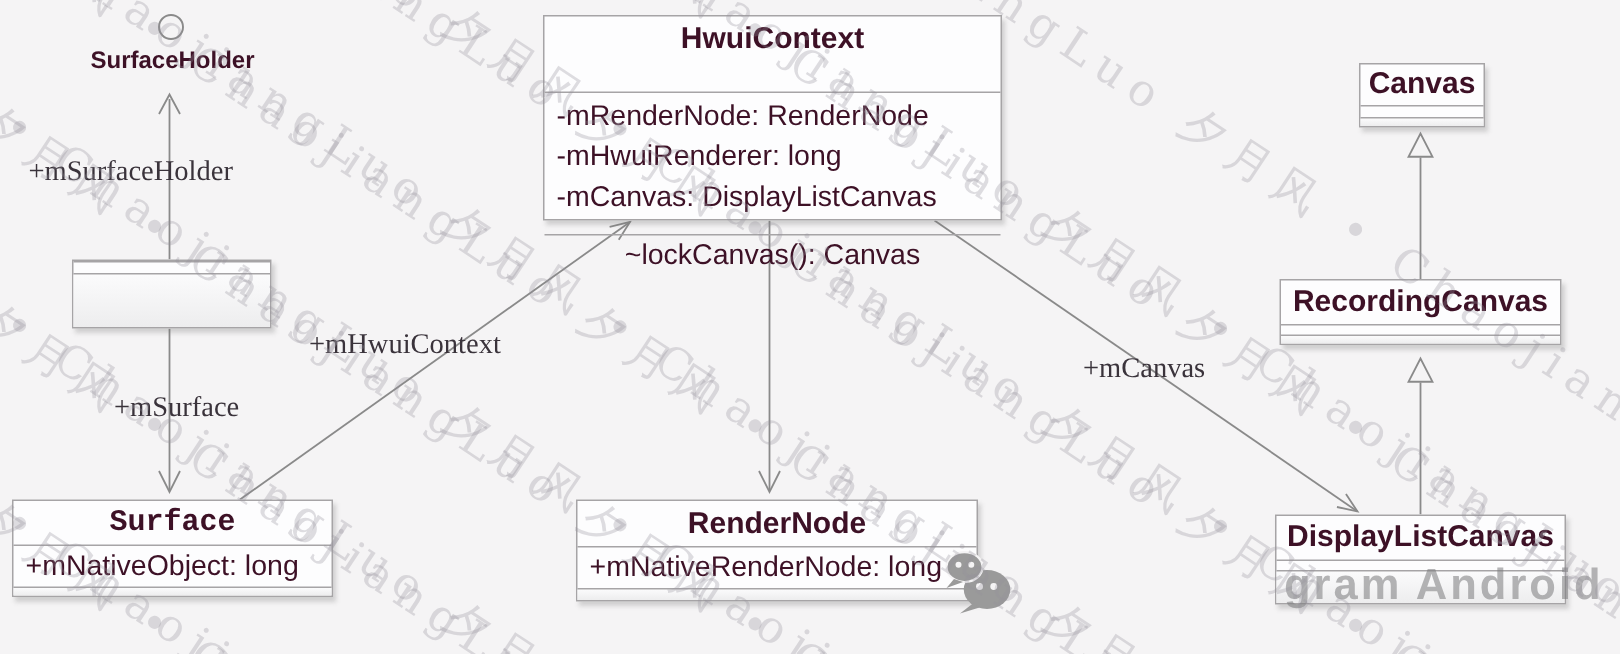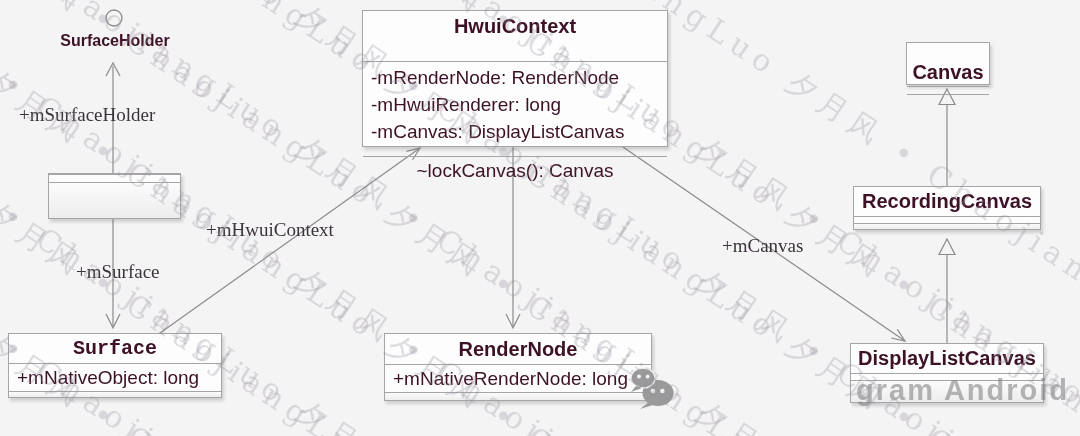--- a/index.html
+++ b/index.html
@@ -113,21 +113,21 @@
 
   <div class="uml" style="left:384px;top:333px;width:268px;height:68px;">
     <div class="t" style="height:30px;">RenderNode</div>
     <div class="c">
       <div class="m">+mNativeRenderNode: long</div>
     </div>
     <div class="c fill shade"></div>
   </div>
 
   <div class="uml" style="left:906px;top:42px;width:84px;height:43px;">
-    <div class="t" style="height:27px;margin-top:16px;">Canvas</div>
+    <div class="t" style="height:27px;">Canvas</div>
     <div class="c" style="height:8px;"></div>
     <div class="c fill shade"></div>
   </div>
 
   <div class="uml" style="left:853px;top:186px;width:188px;height:44px;">
     <div class="t" style="height:29px;">RecordingCanvas</div>
     <div class="c" style="height:7px;"></div>
     <div class="c fill shade"></div>
   </div>
 

